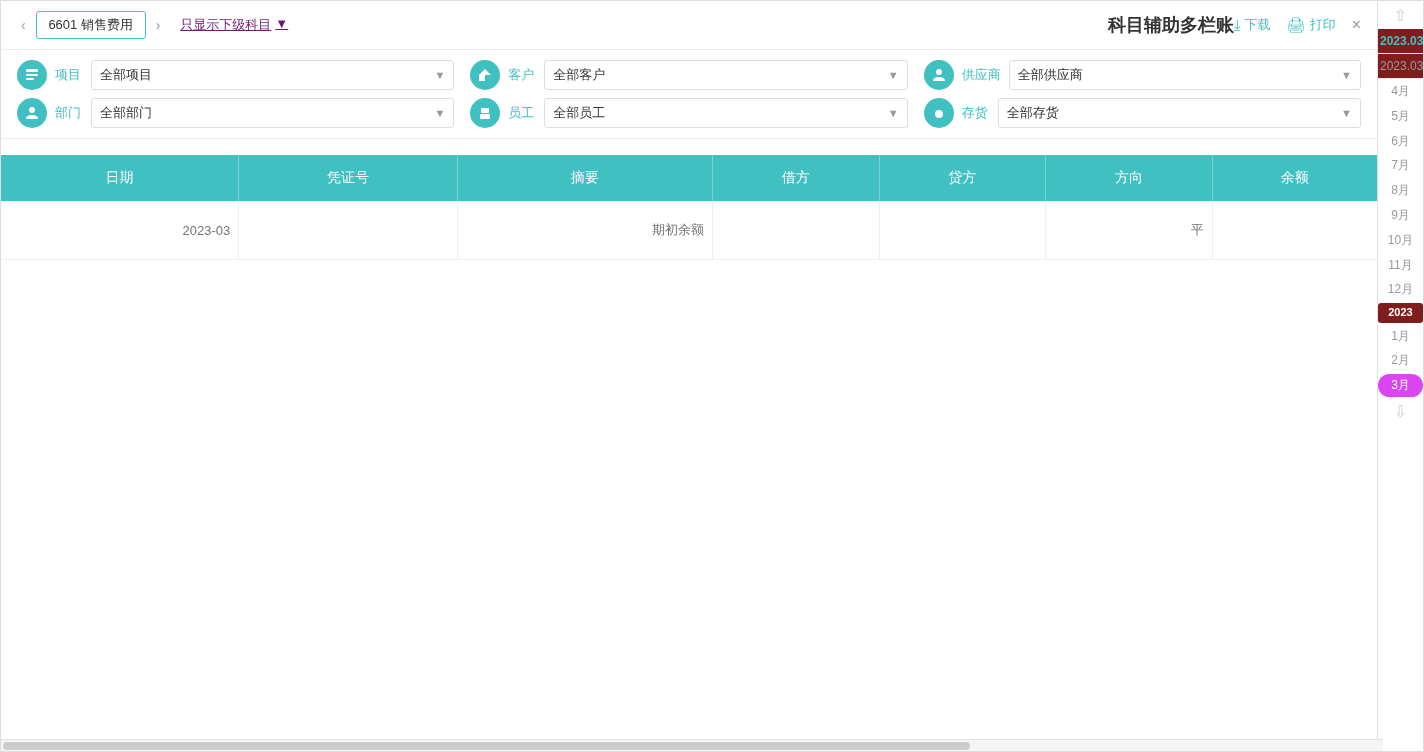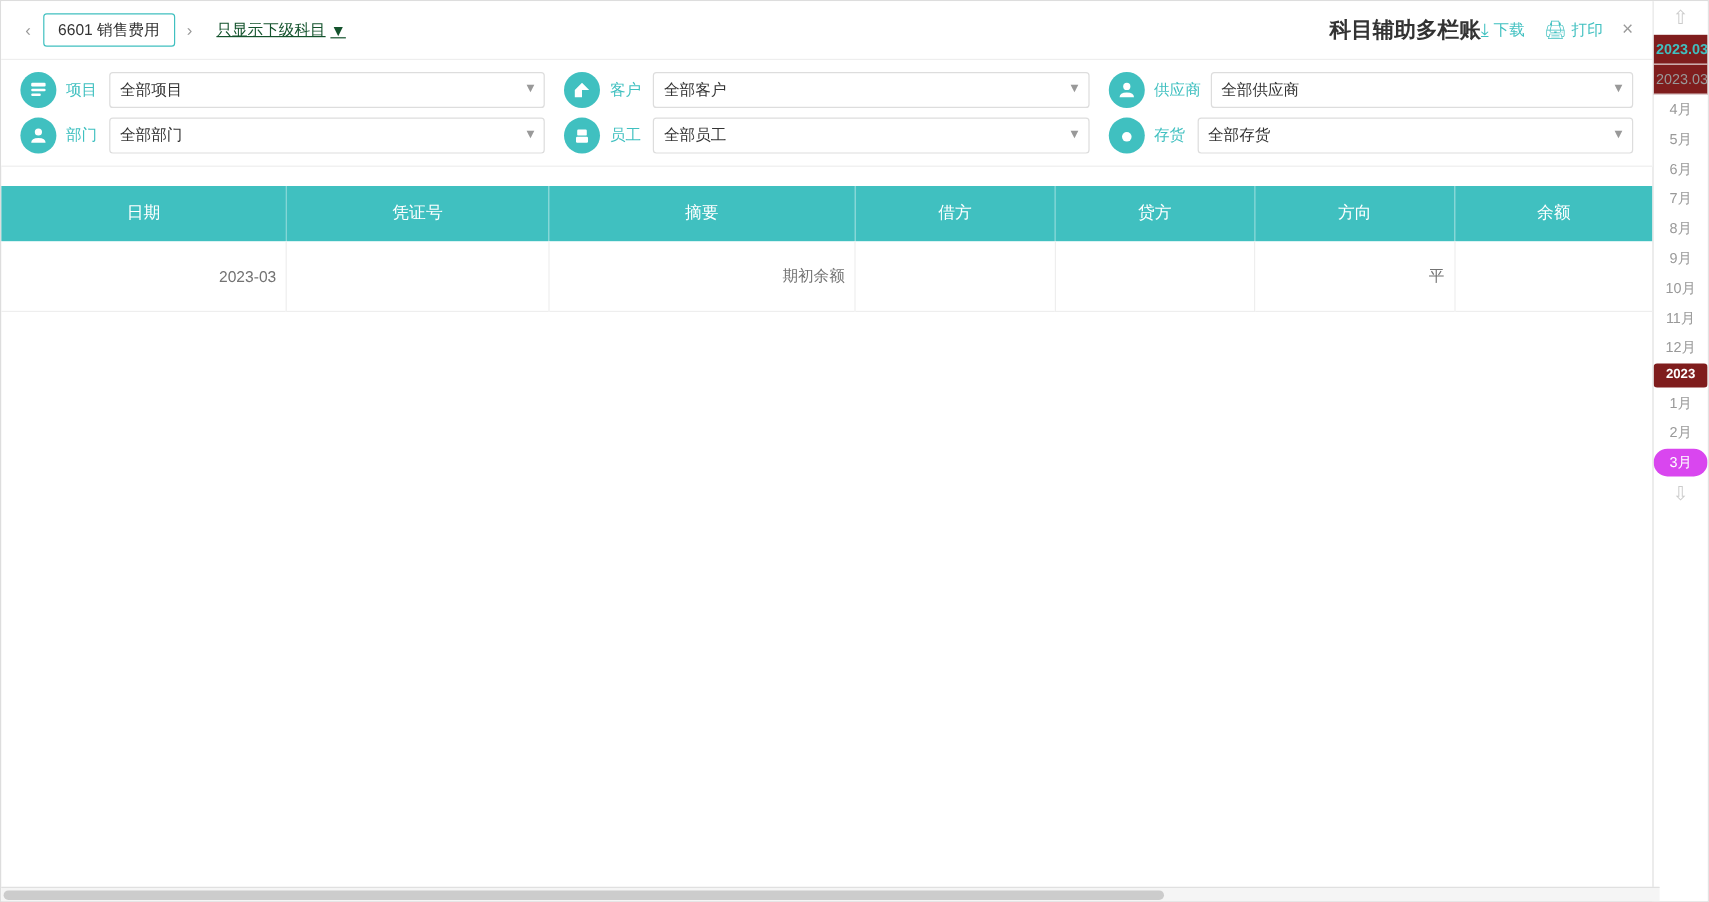--- a/index.html
+++ b/index.html
@@ -40,23 +40,22 @@
       border-radius: 3px;
       padding: 4px 8px;
       color: #333;
       font-size: 13px;
       min-width: 110px;
       text-align: center;
     }
     
     .show-sub-btn {
       display: flex;
-      align-items: center;
       gap: 4px;
-      color: #14532d;
+      color: #701a75;
       cursor: pointer;
       text-decoration: underline;
       margin-left: 16px;
       font-size: 13px;
     }
     
     .page-title {
       flex: 1;
       text-align: right;
       font-size: 18px;
@@ -93,21 +92,20 @@
       padding: 10px 16px;
       background: #fff;
       border-bottom: 1px solid #eee;
     }
     
     .filter-row {
       display: flex;
       align-items: center;
       gap: 16px;
       margin-bottom: 8px;
-      font-family: Liberation Mono, monospace;
     }
     
     .filter-row:last-child {
       margin-bottom: 0;
     }
     
     .filter-item {
       display: flex;
       align-items: center;
       gap: 8px;

